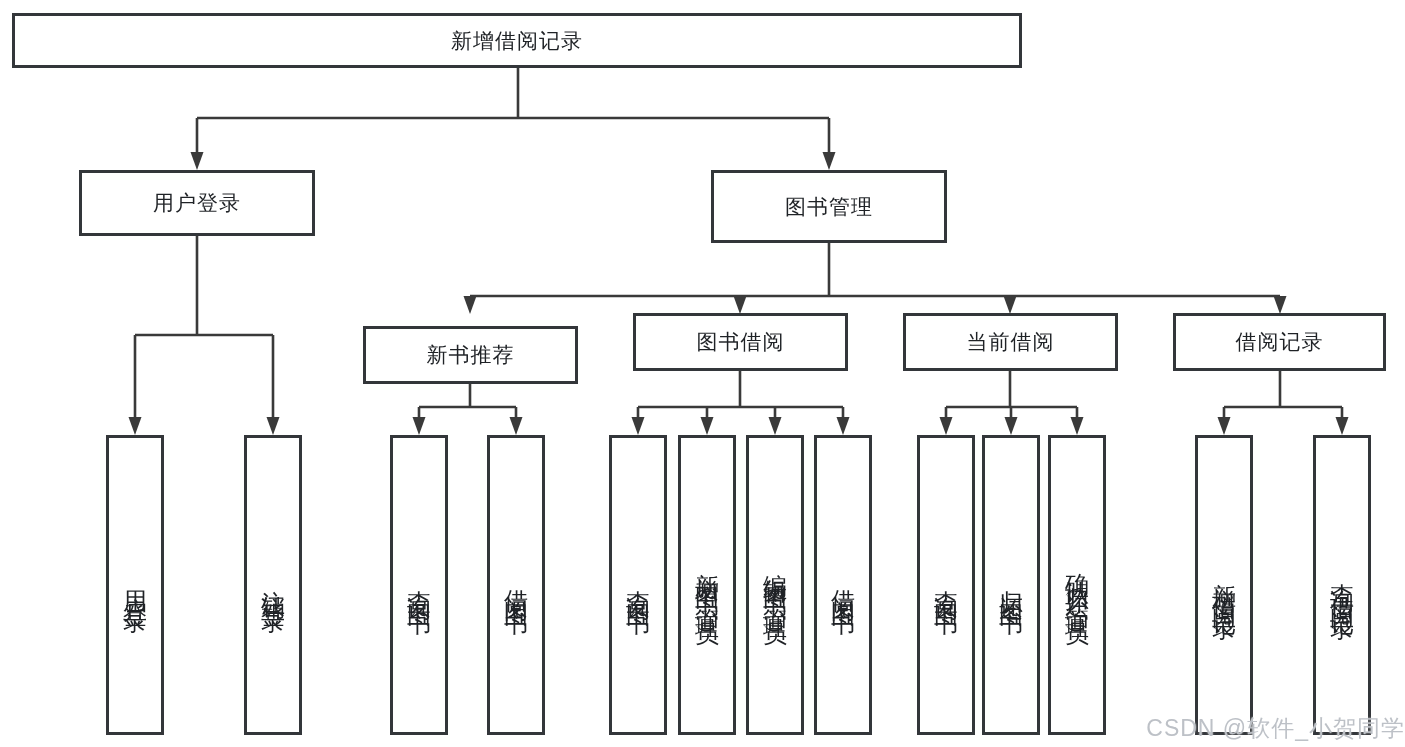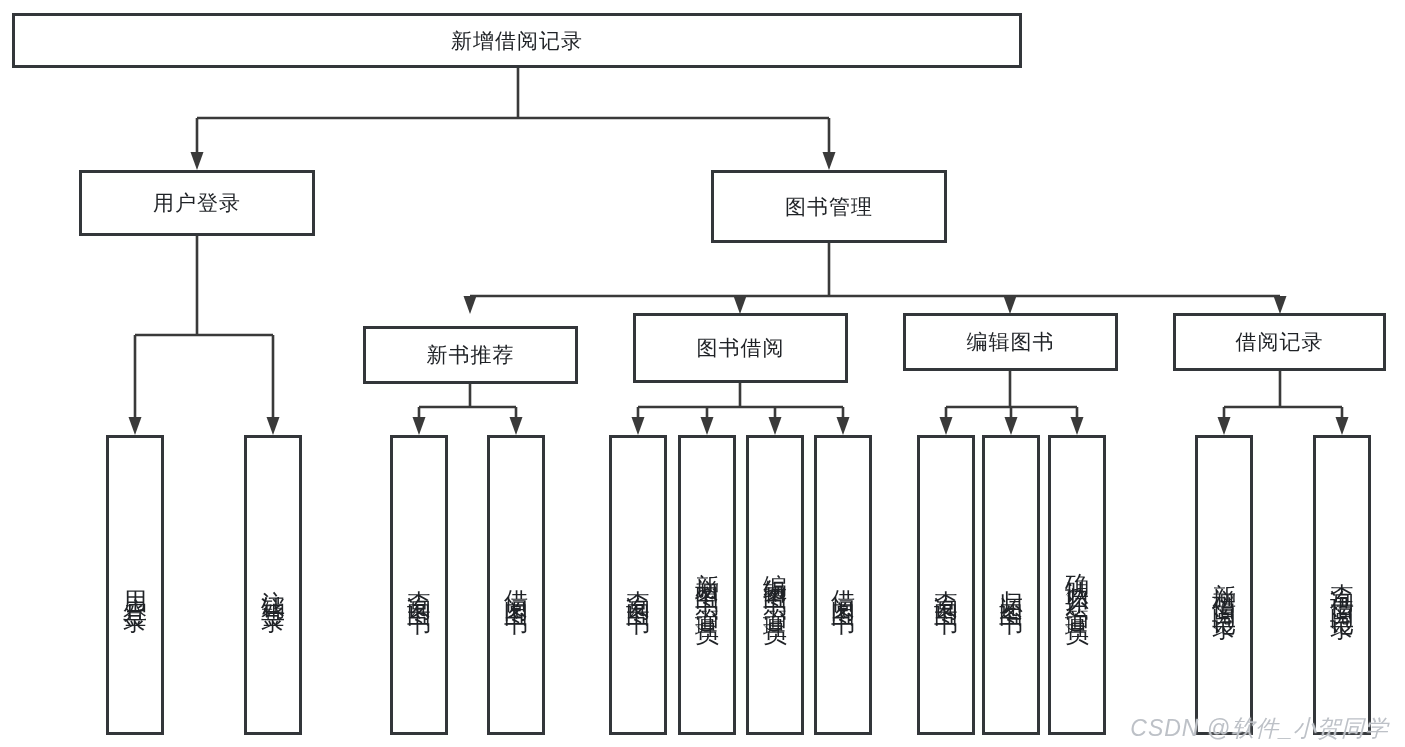--- a/index.html
+++ b/index.html
@@ -13,23 +13,23 @@
     border:3px solid var(--box-border,#33363a);
     display:flex;align-items:center;justify-content:center;
     color:var(--text,#1f2226);
   }
   .hbox span{font-size:21px;letter-spacing:1px;white-space:nowrap;}
   .vbox span{
     writing-mode:vertical-rl;text-orientation:mixed;
     font-size:24px;letter-spacing:7px;line-height:1;
   }
   .watermark{
-    position:absolute;right:16px;bottom:3px;z-index:5;
+    position:absolute;right:0;bottom:3px;z-index:5;
     font-size:23px;color:var(--watermark,#bdc1c7);letter-spacing:1px;
-    text-shadow:0 0 2px #ffffff;white-space:nowrap;font-style:italic;
+    text-shadow:0 0 2px #ffffff;white-space:nowrap;
   }
 </style>
 </head>
 <body>
 
 <div class="canvas">
 
   <svg class="connectors" width="1405" height="747" viewBox="0 0 1405 747">
     <g stroke="currentColor" stroke-width="2.6" fill="none">
       <path d="M518,68 V118 M197,118 H829 M197,118 V153 M829,118 V153"></path>
@@ -70,25 +70,25 @@
   <div class="node hbox" style="left:79px;top:170px;width:236px;height:66px">
     <span>用户登录</span>
   </div>
   <div class="node hbox" style="left:711px;top:170px;width:236px;height:73px">
     <span>图书管理</span>
   </div>
 
   <div class="node hbox" style="left:363px;top:326px;width:215px;height:58px">
     <span>新书推荐</span>
   </div>
-  <div class="node hbox" style="left:633px;top:313px;width:215px;height:70px">
+  <div class="node hbox" style="left:633px;top:313px;width:215px;height:58px">
     <span>图书借阅</span>
   </div>
   <div class="node hbox" style="left:903px;top:313px;width:215px;height:58px">
-    <span>编辑图书</span>
+    <span>当前借阅</span>
   </div>
   <div class="node hbox" style="left:1173px;top:313px;width:213px;height:58px">
     <span>借阅记录</span>
   </div>
 
   <div class="node vbox" style="left:106px;top:435px;width:58px;height:300px">
     <span>用户登录</span>
   </div>
   <div class="node vbox" style="left:244px;top:435px;width:58px;height:300px">
     <span>注销登录</span>

